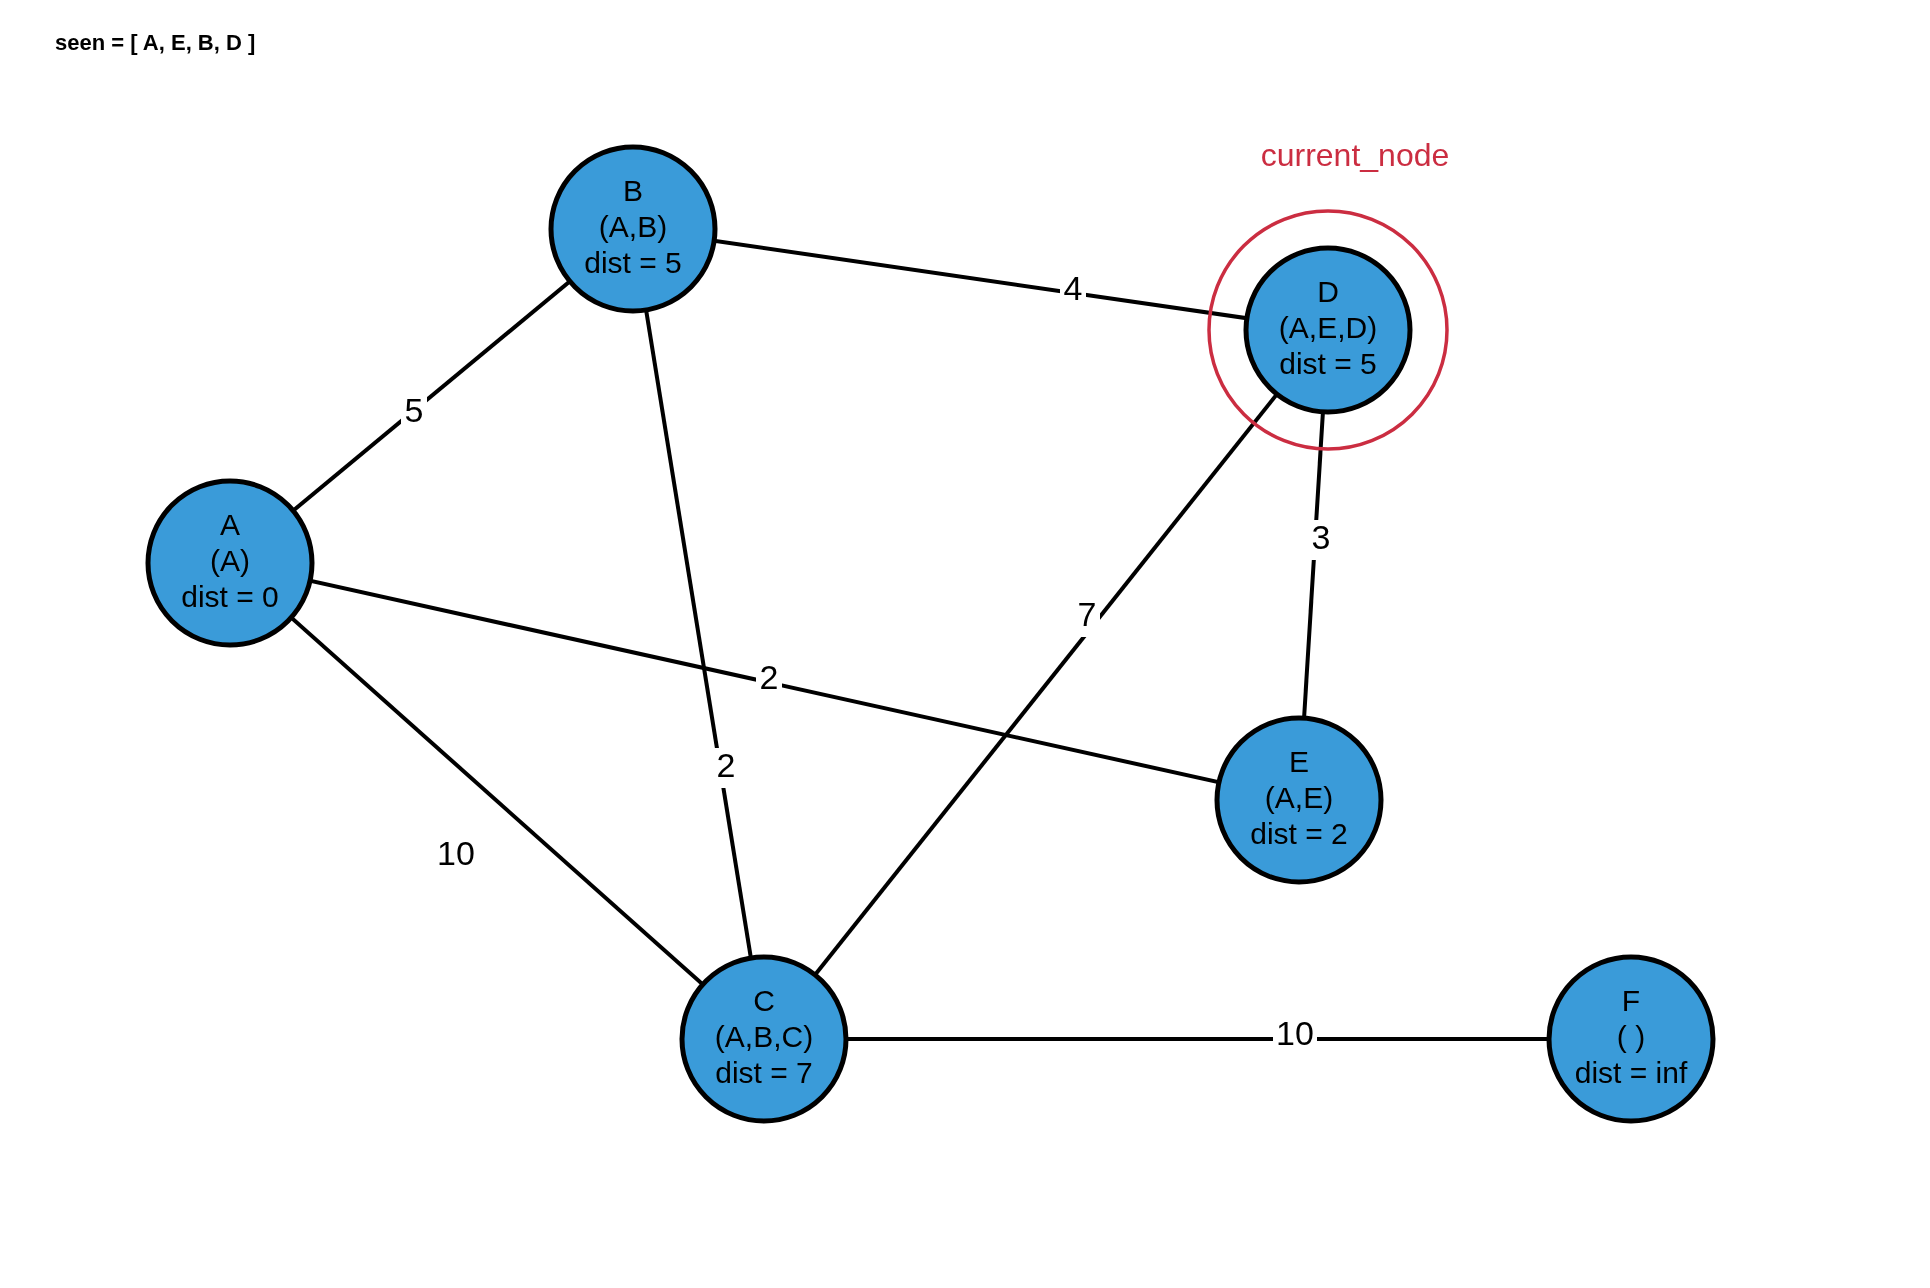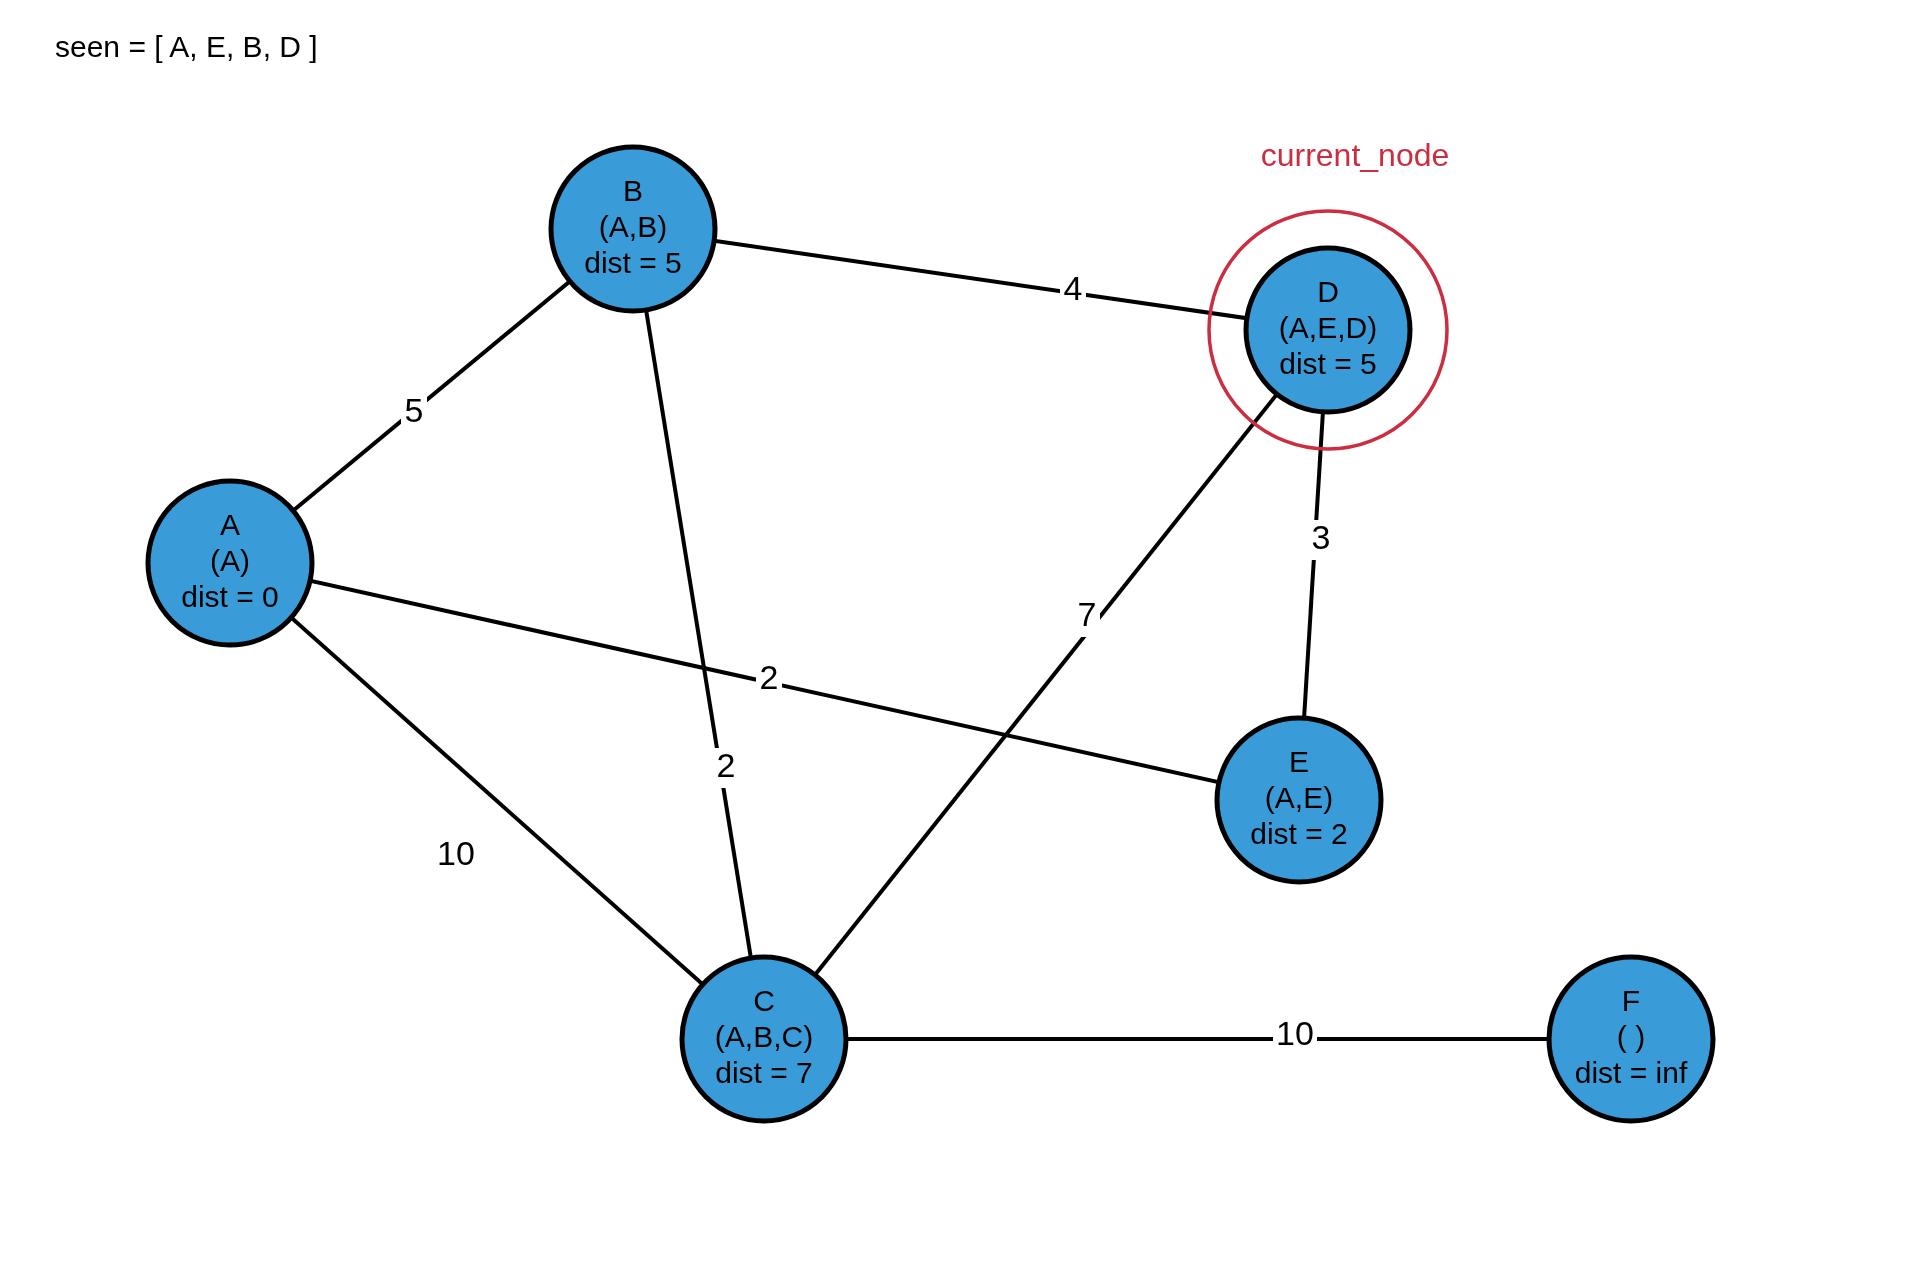--- a/index.html
+++ b/index.html
@@ -22,22 +22,22 @@
     left: 0;
     top: 0;
     width: 1930px;
     height: 1288px;
   }
   .seen-label {
     position: absolute;
     left: 55px;
     top: 30px;
     font-family: "Liberation Sans", sans-serif;
-    font-size: 30px;
-    font-weight: normal;
+    font-size: 22px;
+    font-weight: bold;
     color: #000000;
     white-space: pre;
   }
   .edge-line {
     stroke: #000000;
     stroke-width: 4;
     fill: none;
     stroke-linecap: butt;
   }
   .node-circle {

